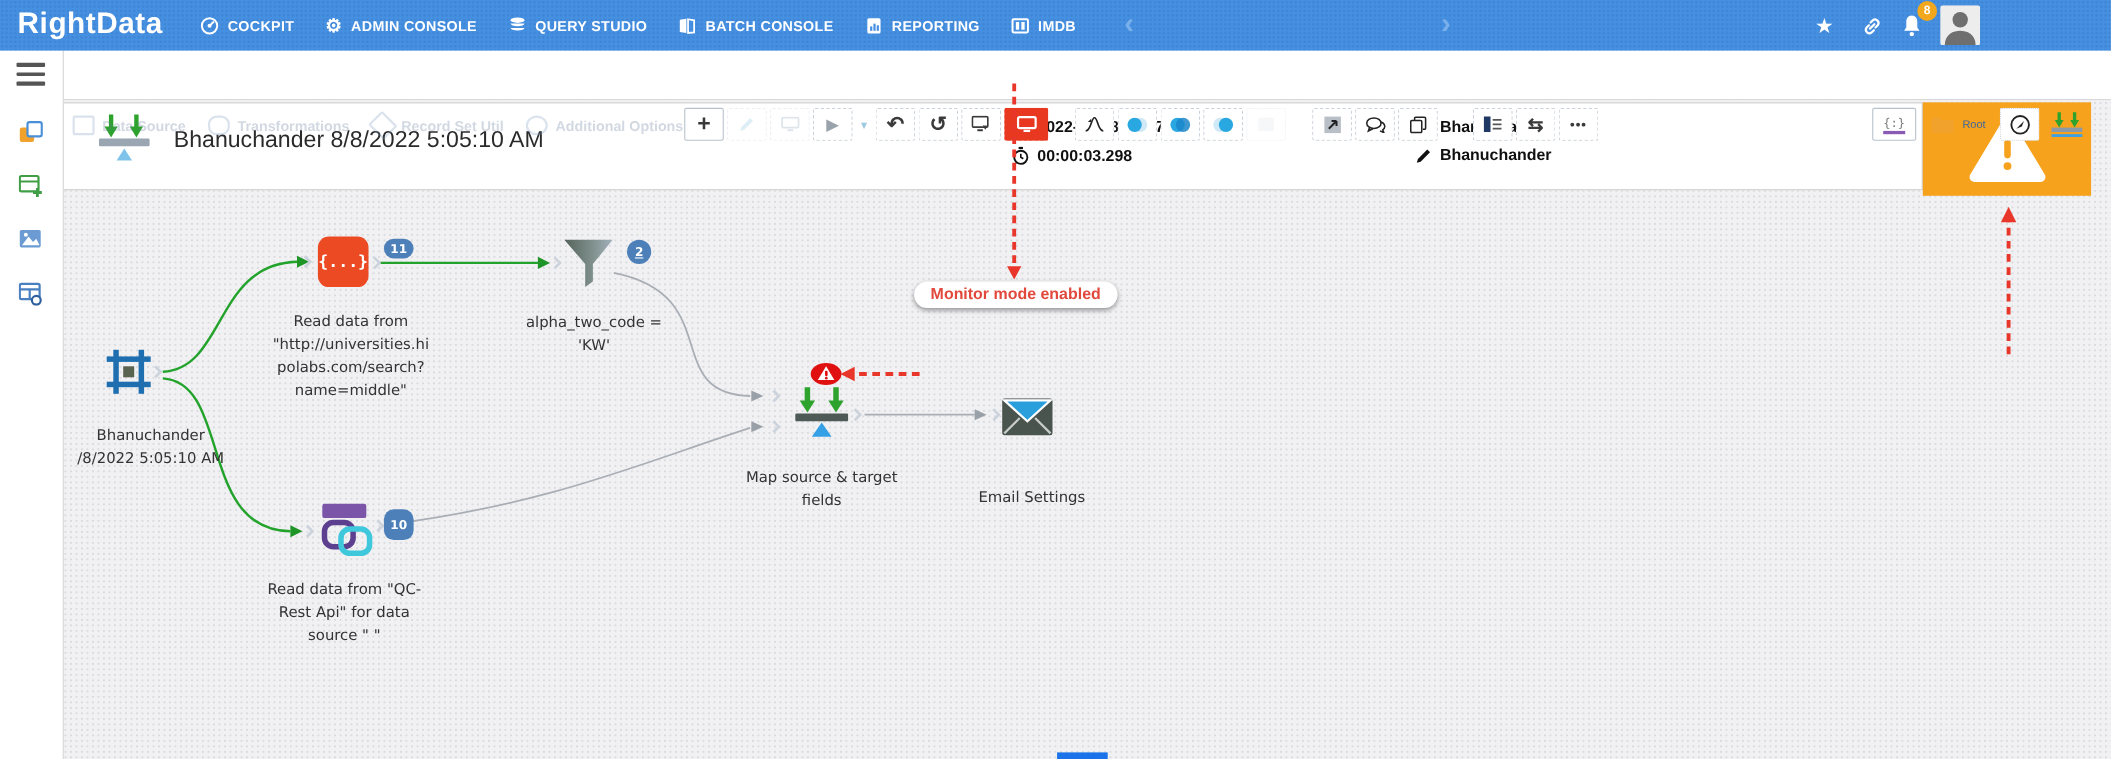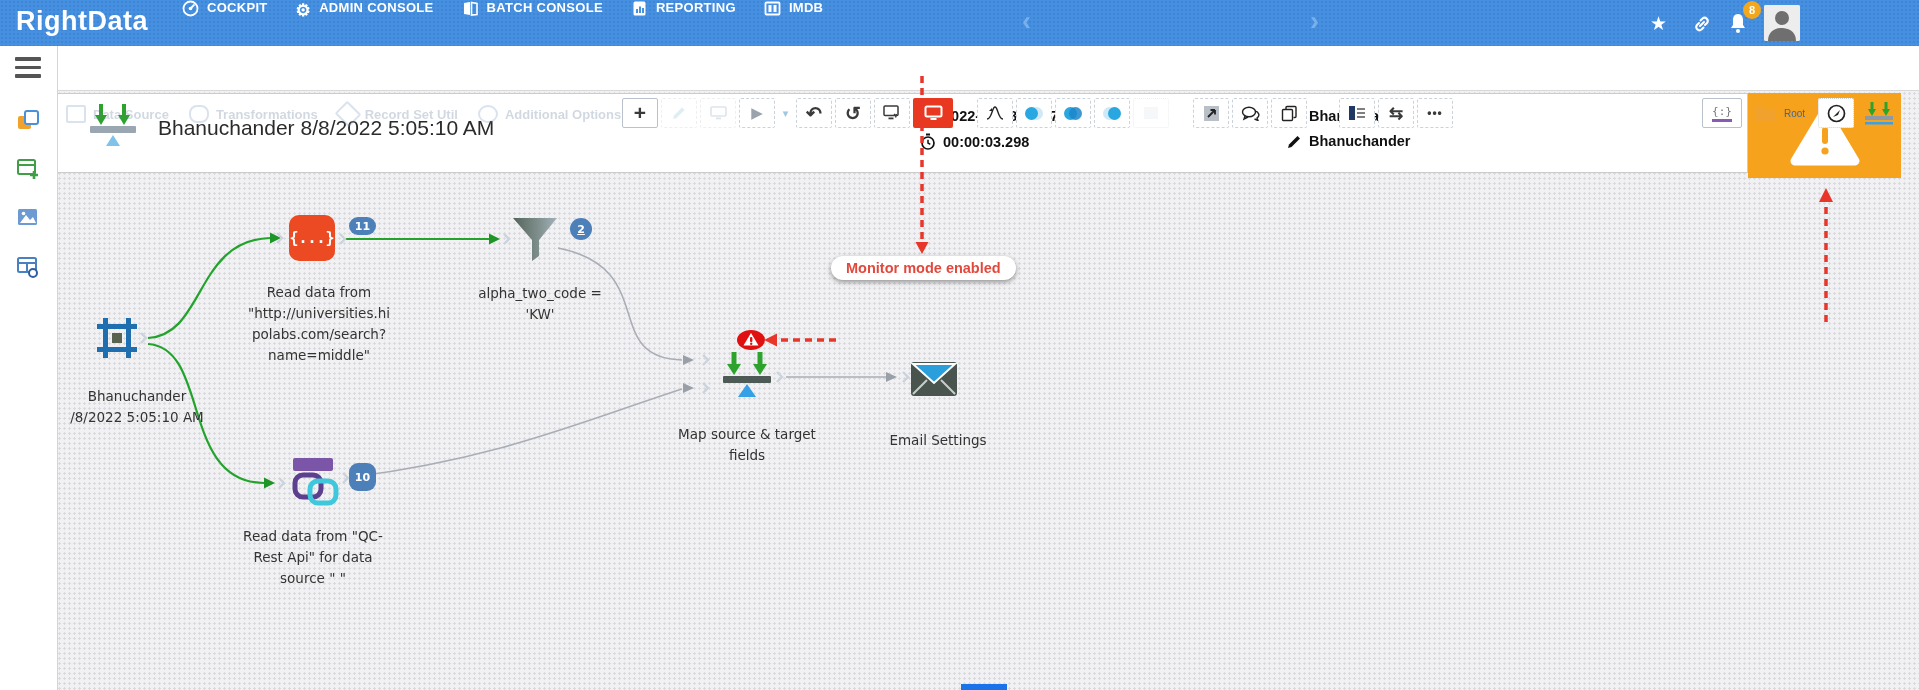--- a/index.html
+++ b/index.html
@@ -6,21 +6,21 @@
   body{width:1919px;height:690px;position:relative;overflow:hidden;background:#fff;
        font-family:"Liberation Sans",sans-serif;-webkit-font-smoothing:antialiased}
   .abs{position:absolute}
 
   
   #navbar{left:0;top:0;width:1919px;height:46px;background:#4690e2;
     background-image:radial-gradient(rgba(10,40,90,.10) 1px,transparent 1.3px);
     background-size:4px 4px;z-index:100}
   .logo{left:16px;top:6px;color:#fff;font-size:27px;font-weight:800;letter-spacing:.5px}
   .nav-items{left:168px;top:0;height:46px;display:flex;align-items:stretch}
-  .nav-item{display:flex;gap:8px;color:#fff;font-size:13px;font-weight:700;
+  .nav-item{display:flex;align-items:center;gap:8px;color:#fff;font-size:13px;font-weight:700;
     padding:0 14px;letter-spacing:.3px;white-space:nowrap;cursor:pointer}
   .nav-item.active{background:#1a6fd6}
   .nav-chev{top:6px;color:#79b0ec;font-size:27px;font-weight:700;cursor:pointer}
   .nav-ico{width:17px;height:17px;flex:0 0 auto}
   .nav-right-ic{top:12px;color:#fff;font-size:19px;cursor:pointer}
   #bell-badge{left:1743px;top:1px;width:18px;height:18px;border-radius:50%;background:#f2a71d;
     color:#fff;font-size:11px;font-weight:700;display:flex;align-items:center;justify-content:center}
   #avatar{left:1764px;top:5px;width:36px;height:36px;background:#e8e8e8;border-radius:2px;overflow:hidden}
 
   
@@ -115,20 +115,28 @@
         <circle cx="8.5" cy="8.5" r="1.8" fill="#fff"></circle>
         </svg>
       <span>COCKPIT</span>
     </div>
     <div class="nav-item">
       <span style="font-size:17px">⚙</span>
       <span>ADMIN CONSOLE</span>
     </div>
     <div class="nav-item">
       <svg class="nav-ico" viewBox="0 0 17 17">
+        <ellipse cx="8.5" cy="3.4" rx="6.3" ry="2.4" fill="#fff"></ellipse>
+        <path d="M2.2,6.4 a6.3,2.4 0 0 0 12.6,0" fill="#fff"></path>
+        <path d="M2.2,10.4 a6.3,2.4 0 0 0 12.6,0" fill="#fff"></path>
+        </svg>
+      <span>QUERY STUDIO</span>
+    </div>
+    <div class="nav-item">
+      <svg class="nav-ico" viewBox="0 0 17 17">
         <path d="M2,3 L8,2 L8,15 L2,14 Z" fill="#fff"></path>
         <path d="M9.5,2.5 L15,3.5 L15,14.5 L9.5,15 Z" fill="none" stroke="#fff" stroke-width="1.6"></path>
         </svg>
       <span>BATCH CONSOLE</span>
     </div>
     <div class="nav-item">
       <svg class="nav-ico" viewBox="0 0 17 17">
         <rect x="2.5" y="1.5" width="12" height="14" rx="1.5" fill="#fff"></rect>
         <rect x="5" y="9" width="2" height="4" fill="#4690e2"></rect>
           <rect x="8" y="6.5" width="2" height="6.5" fill="#4690e2"></rect>
@@ -442,21 +450,21 @@
   <circle cx="15.2" cy="14.8" r="1.2" fill="#e01010"></circle>
   </svg>
 <div class="abs nodelabel" style="left:662px;top:424px;width:170px">Map source &amp; target
 fields</div>
 
 <svg class="abs node" style="left:911px;top:362px" width="46" height="34" viewBox="0 0 46 34">
   <rect x="0" y="0" width="46" height="34" rx="3" fill="#49544e"></rect>
   <polygon points="2,2 23,21 44,2" fill="#2b9fdb" stroke="#fff" stroke-width="2"></polygon>
   <path d="M2,32 L16,18 M44,32 L30,18" stroke="rgba(255,255,255,.7)" stroke-width="2"></path>
   </svg>
-<div class="abs nodelabel" style="left:863px;top:430px;width:150px">Email Settings</div>
+<div class="abs nodelabel" style="left:863px;top:442px;width:150px">Email Settings</div>
 
 <svg class="abs redlay" width="1919" height="690">
   <line x1="922" y1="76" x2="922" y2="242" stroke="#e8362a" stroke-width="3.5" stroke-dasharray="7 5"></line>
   <polygon points="922,254 915.5,242 928.5,242" fill="#e8362a"></polygon>
   <line x1="836" y1="340" x2="776" y2="340" stroke="#e8362a" stroke-width="3.5" stroke-dasharray="7 5"></line>
   <polygon points="764,340 777,333.5 777,346.5" fill="#e8362a"></polygon>
   <line x1="1826" y1="322" x2="1826" y2="200" stroke="#e8362a" stroke-width="3.5" stroke-dasharray="7 5"></line>
   <polygon points="1826,188 1819,202 1833,202" fill="#e8362a"></polygon>
 </svg>
 <div id="tooltip" class="abs">Monitor mode enabled</div>

